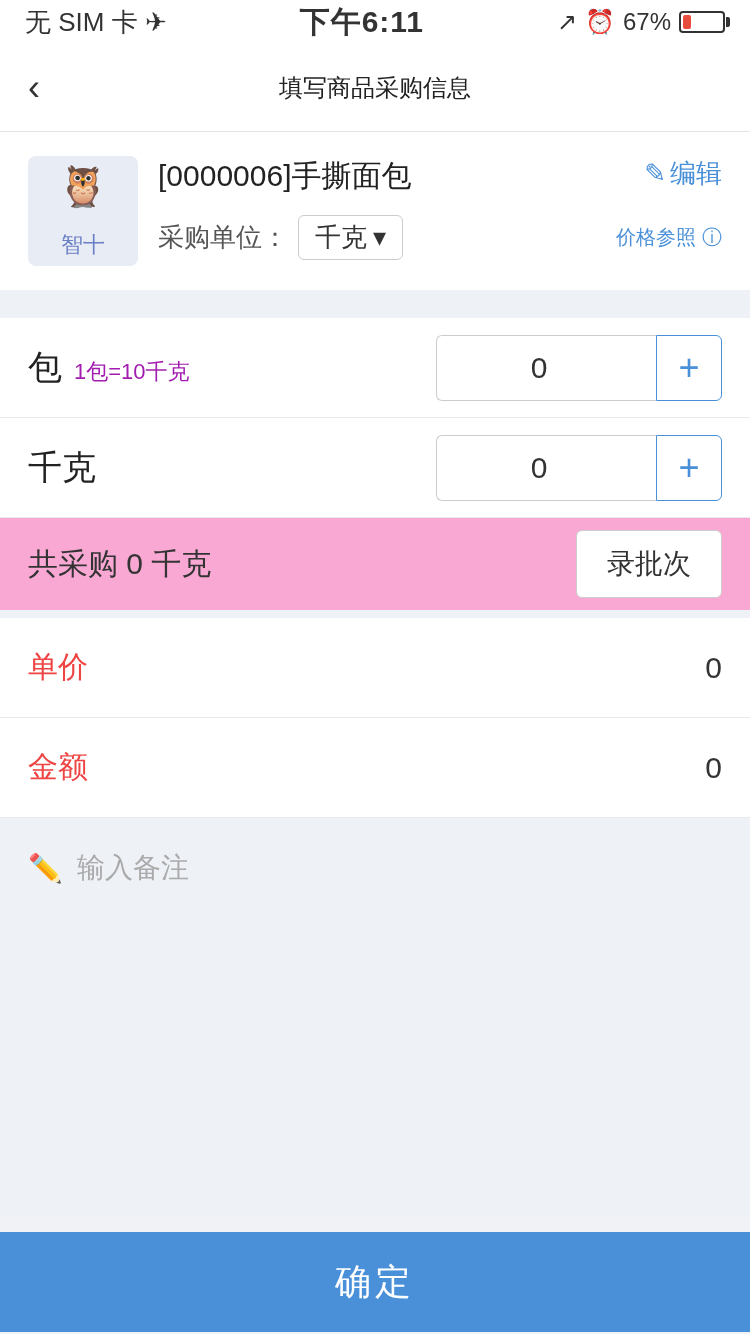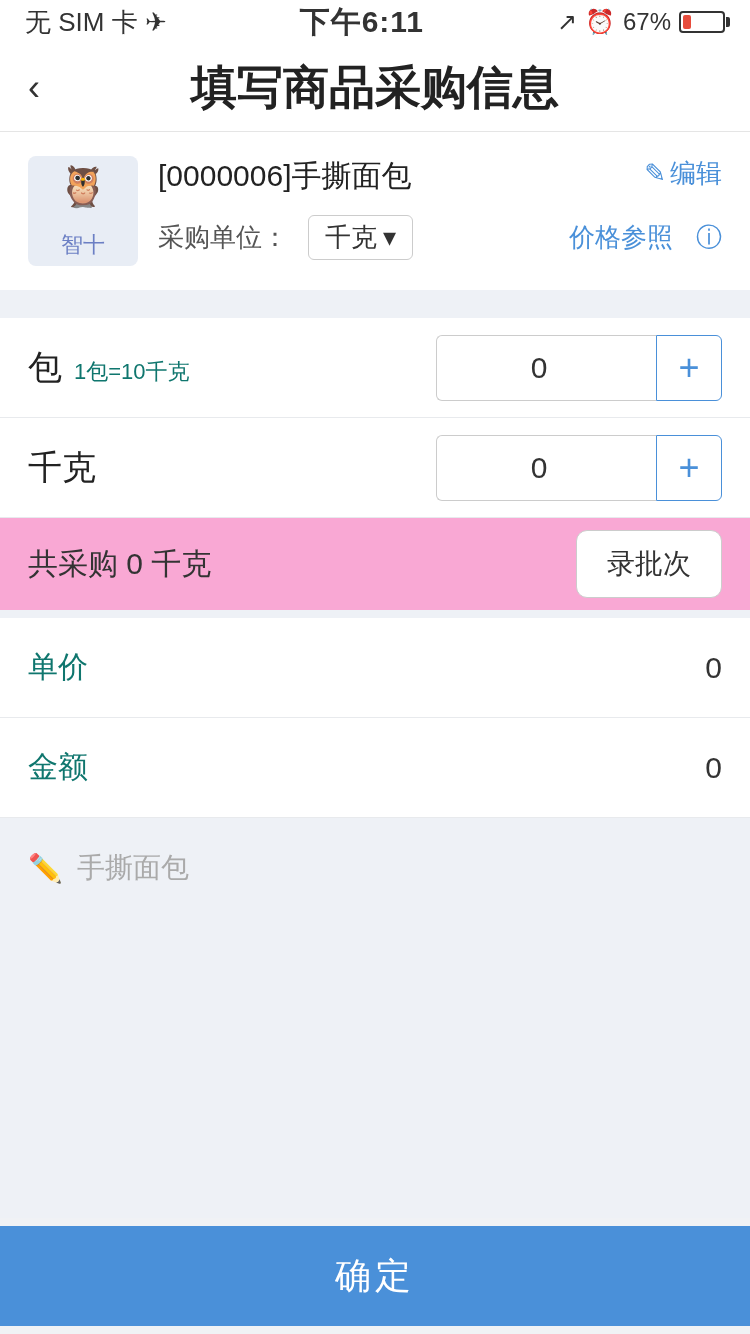--- a/index.html
+++ b/index.html
@@ -63,22 +63,22 @@
       position: relative;
     }
     .nav-back {
       position: absolute;
       left: 28px;
       font-size: 36px;
       color: #333;
       cursor: pointer;
     }
     .nav-title {
-      font-size: 46px;
-      font-weight: 700;
+      font-size: 24px;
+      font-weight: 400;
       color: #222;
     }
 
     
     .product-card {
       background: #fff;
       padding: 24px 28px;
       display: flex;
       align-items: flex-start;
       gap: 20px;
@@ -128,42 +128,42 @@
       cursor: pointer;
     }
     .product-bottom-row {
       display: flex;
       justify-content: space-between;
       align-items: center;
     }
     .unit-row {
       display: flex;
       align-items: center;
-      gap: 20px;
+      gap: 10px;
       font-size: 26px;
       color: #555;
     }
     .unit-dropdown {
       border: 1px solid #ccc;
       border-radius: 6px;
       padding: 4px 16px;
       font-size: 26px;
       color: #333;
       background: #fff;
       display: flex;
       align-items: center;
       gap: 6px;
       cursor: pointer;
     }
     .price-ref {
-      font-size: 26px;
+      font-size: 20px;
       color: #4a90d9;
       display: flex;
       align-items: center;
-      gap: 23px;
+      gap: 6px;
       cursor: pointer;
     }
 
     
     .section-sep {
       height: 20px;
       background: #eef1f6;
     }
 
     
@@ -180,21 +180,21 @@
     }
     .input-label {
       font-size: 34px;
       color: #222;
       display: flex;
       align-items: baseline;
       gap: 12px;
     }
     .input-label-sub {
       font-size: 22px;
-      color: #0f766e;
+      color: #a21caf;
     }
     .input-right {
       display: flex;
       align-items: center;
       gap: 0;
     }
     .qty-input {
       width: 220px;
       height: 66px;
       border: 1px solid #ccc;
@@ -229,21 +229,21 @@
       height: 100px;
       background: #f9a8d4;
       border-bottom: 8px solid #eef1f6;
     }
     .total-text {
       font-size: 30px;
       color: #333;
     }
     .batch-btn {
       border: 1px solid #ccc;
-      border-radius: 11px;
+      border-radius: 6px;
       padding: 14px 30px;
       font-size: 28px;
       color: #333;
       background: #fff;
       cursor: pointer;
     }
 
     
     .price-section {
       background: #fff;
@@ -252,21 +252,21 @@
     .price-row {
       display: flex;
       align-items: center;
       justify-content: space-between;
       padding: 0 28px;
       height: 100px;
       border-bottom: 1px solid #e8eaed;
     }
     .price-label {
       font-size: 30px;
-      color: #0f766e;
+      color: #ef4444;
     }
     .price-value {
       font-size: 30px;
       color: #333;
     }
 
     
     .remark-section {
       background: #eef1f6;
       padding: 28px;
@@ -287,21 +287,21 @@
     
     .fill-area {
       flex: 1;
       background: #eef1f6;
       min-height: 300px;
     }
 
     
     .confirm-btn {
       position: fixed;
-      bottom: 8px;
+      bottom: 2px;
       left: 0;
       width: 750px;
       height: 100px;
       background: #4a90d9;
       color: #fff;
       font-size: 36px;
       font-weight: 500;
       display: flex;
       align-items: center;
       justify-content: center;
@@ -407,20 +407,20 @@
       <span class="price-value">0</span>
     </div>
     <div class="price-row">
       <span class="price-label">金额</span>
       <span class="price-value">0</span>
     </div>
   </div>
 
   <div class="remark-section">
     <span class="remark-icon">✏️</span>
-    <span class="remark-placeholder">手撕面包</span>
+    <span class="remark-placeholder">输入备注</span>
   </div>
 
   <div class="fill-area"></div>
 
 </div>
 
 <div class="confirm-btn">确定</div>
 
 </body></html>

